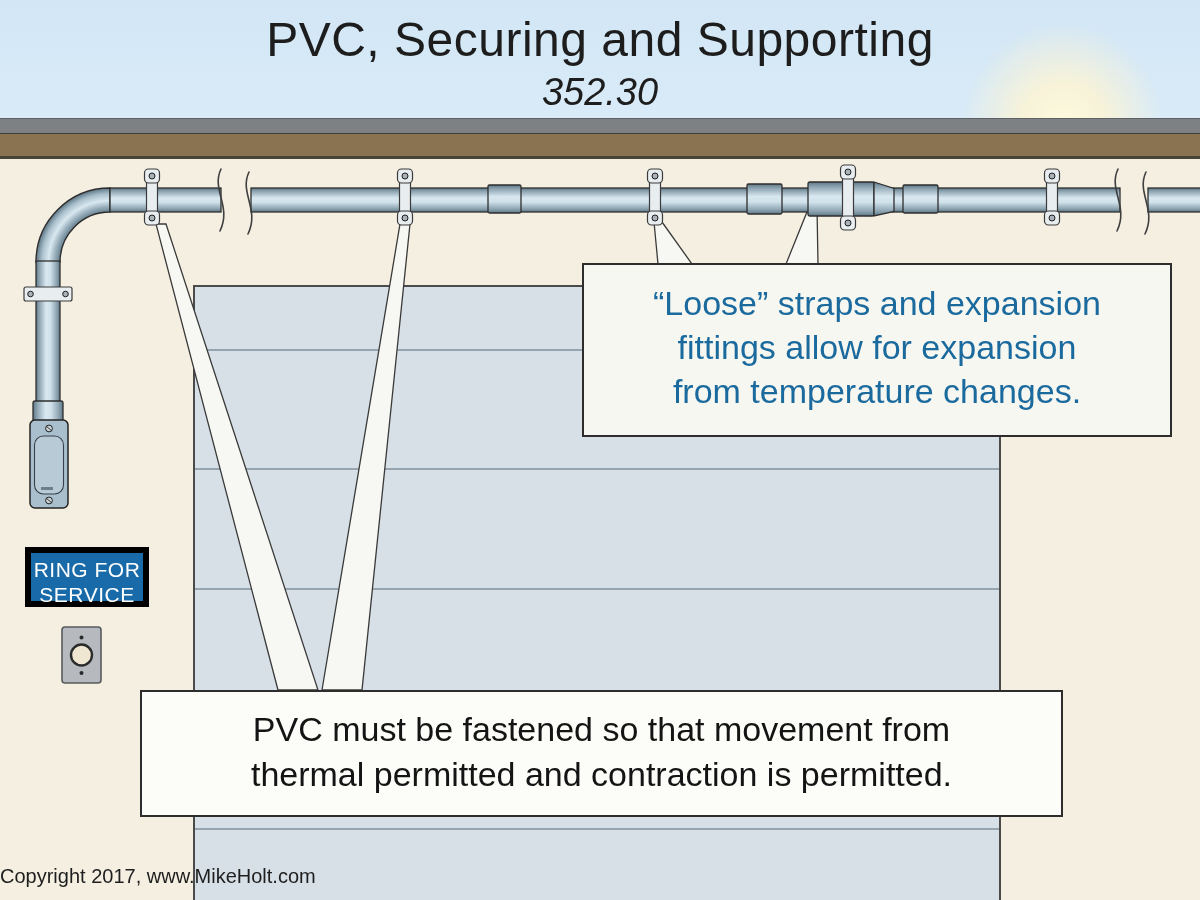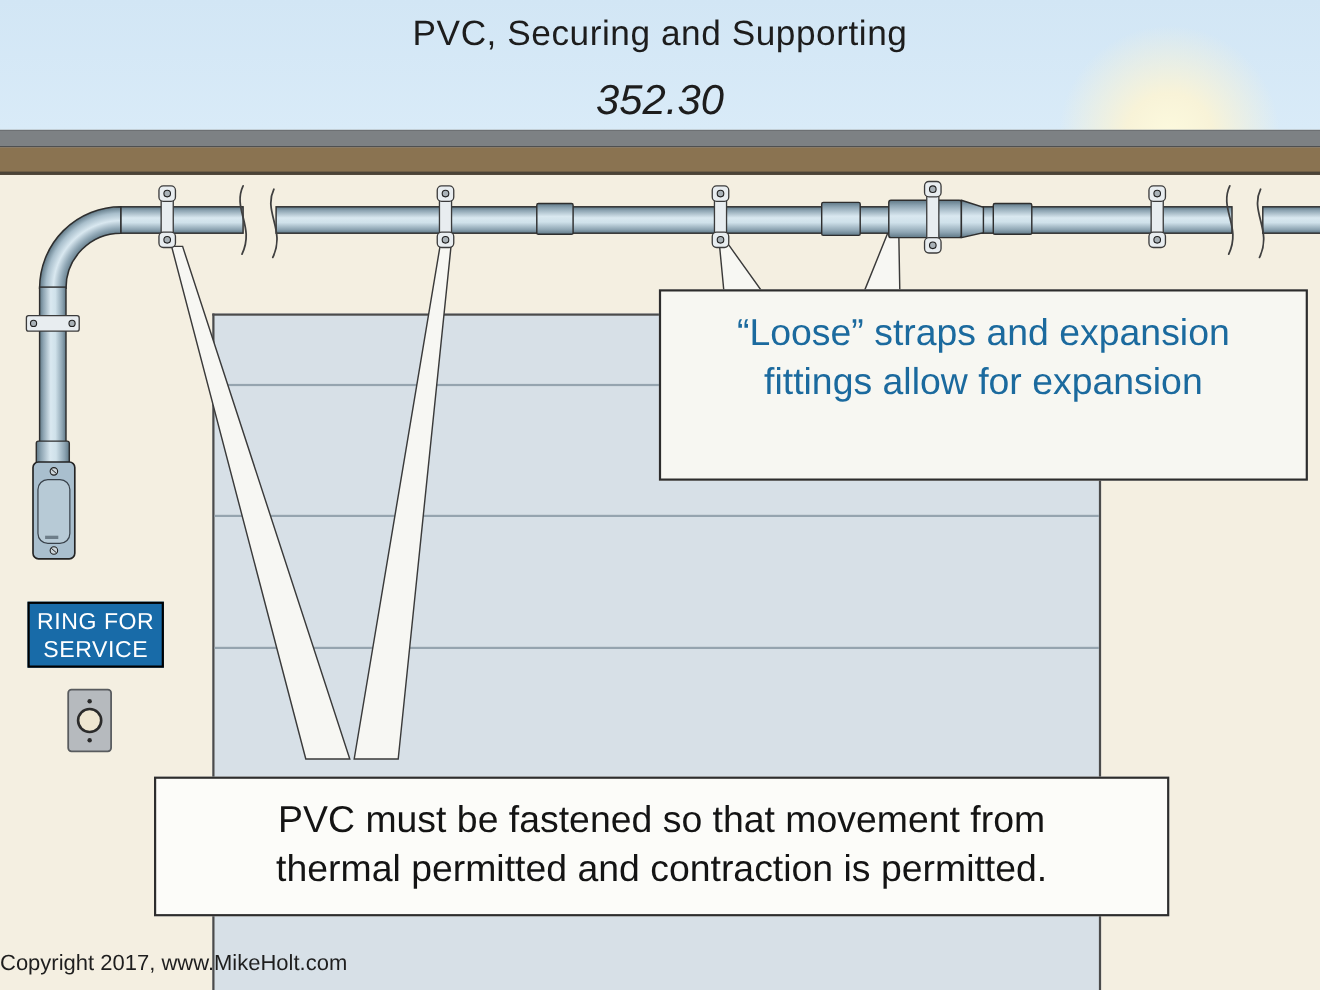--- a/index.html
+++ b/index.html
@@ -11,43 +11,43 @@
   .abs{position:absolute;}
   .sky{
     left:0;top:0;width:1200px;height:118px;
     background:
       radial-gradient(140px 140px at 1063px 124px, #fdfade 0%, #f8f3d8 28%, rgba(248,243,216,0) 72%),
       linear-gradient(180deg,#d2e6f5 0%, #d9ebf8 100%);
     border-bottom:1px solid #5d6166;
   }
   .fascia-gray{left:0;top:119px;width:1200px;height:14px;background:#7d8184;border-bottom:1px solid #3d3d3d;}
   .fascia-brown{left:0;top:134px;width:1200px;height:22px;background:#8a7351;border-bottom:3px solid #4a4337;}
-  .title-line1{left:0;top:12px;width:1200px;text-align:center;font-size:32px;color:#1d1d1d;letter-spacing:0.5px;}
+  .title-line1{left:0;top:12px;width:1200px;text-align:center;font-size:48px;color:#1d1d1d;letter-spacing:0.5px;}
   .title-line2{left:0;top:56px;width:1200px;text-align:center;font-size:38px;font-style:italic;color:#1d1d1d;margin-top:15px;}
   .door{
     left:193px;top:285px;width:808px;height:615px;
     background:#d7e0e7;border:2px solid #4b4b4b;border-bottom:none;box-sizing:border-box;
   }
   .door-line{position:absolute;left:0;width:100%;height:2px;background:#95a4af;}
   .art{left:0;top:0;width:1200px;height:900px;}
   .callout{
     box-sizing:border-box;background:#f7f7f2;border:2px solid #2d2d2d;
     text-align:center;
   }
   .callout-blue{
     left:582px;top:263px;width:590px;height:174px;
-    font-size:34px;line-height:44px;color:#1b6a9e;padding-top:16px;margin-left:17px;
+    font-size:34px;line-height:44px;color:#1b6a9e;padding-top:16px;
   }
   .callout-black{
-    left:140px;top:706px;width:923px;height:127px;background:#fcfcf9;
+    left:140px;top:690px;width:923px;height:127px;background:#fcfcf9;
     font-size:34px;line-height:45px;color:#141414;padding-top:15px;
   }
   .sign{
     left:25px;top:547px;width:124px;height:60px;box-sizing:border-box;
-    background:#186ba8;border:2px solid #000000;color:#ffffff;
+    background:#186ba8;border:6px solid #000000;color:#ffffff;
     text-align:center;font-size:21px;line-height:25px;padding-top:4px;letter-spacing:0.5px;
   }
   .copyright{left:0;top:865px;width:1200px;text-align:left;font-size:20px;color:#1e1e1e;}
 </style>
 </head>
 <body>
 
 <div class="stage">
 
   <div class="abs sky"></div>
@@ -190,20 +190,21 @@
       <rect x="62" y="627" width="39" height="56" rx="3" fill="#b6babe" stroke="#585b5e" stroke-width="1.6"></rect>
       <circle cx="81.5" cy="637.5" r="2" fill="#2a2a2a"></circle>
       <circle cx="81.5" cy="673" r="2" fill="#2a2a2a"></circle>
       <circle cx="81.5" cy="655" r="10.5" fill="#efe7d2" stroke="#2b2b2b" stroke-width="2.4"></circle>
     </g>
   </svg>
 
   <div class="abs callout callout-blue">
     <div>“Loose” straps and expansion</div>
     <div>fittings allow for expansion</div>
+    <div>from temperature changes.</div>
   </div>
 
   <div class="abs callout callout-black">
     <div>PVC must be fastened so that movement from</div>
     <div>thermal permitted and contraction is permitted.</div>
   </div>
 
   <div class="abs sign">
     <div>RING FOR</div>
     <div>SERVICE</div>

